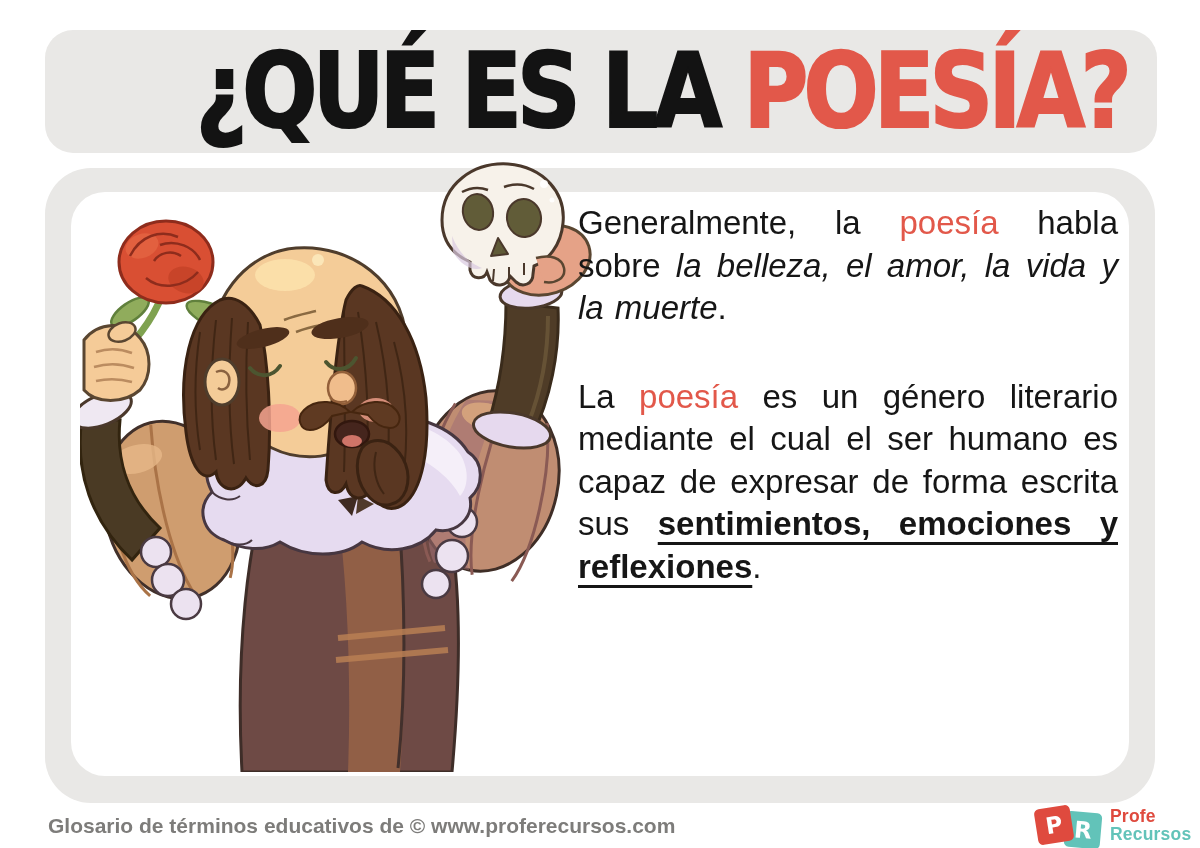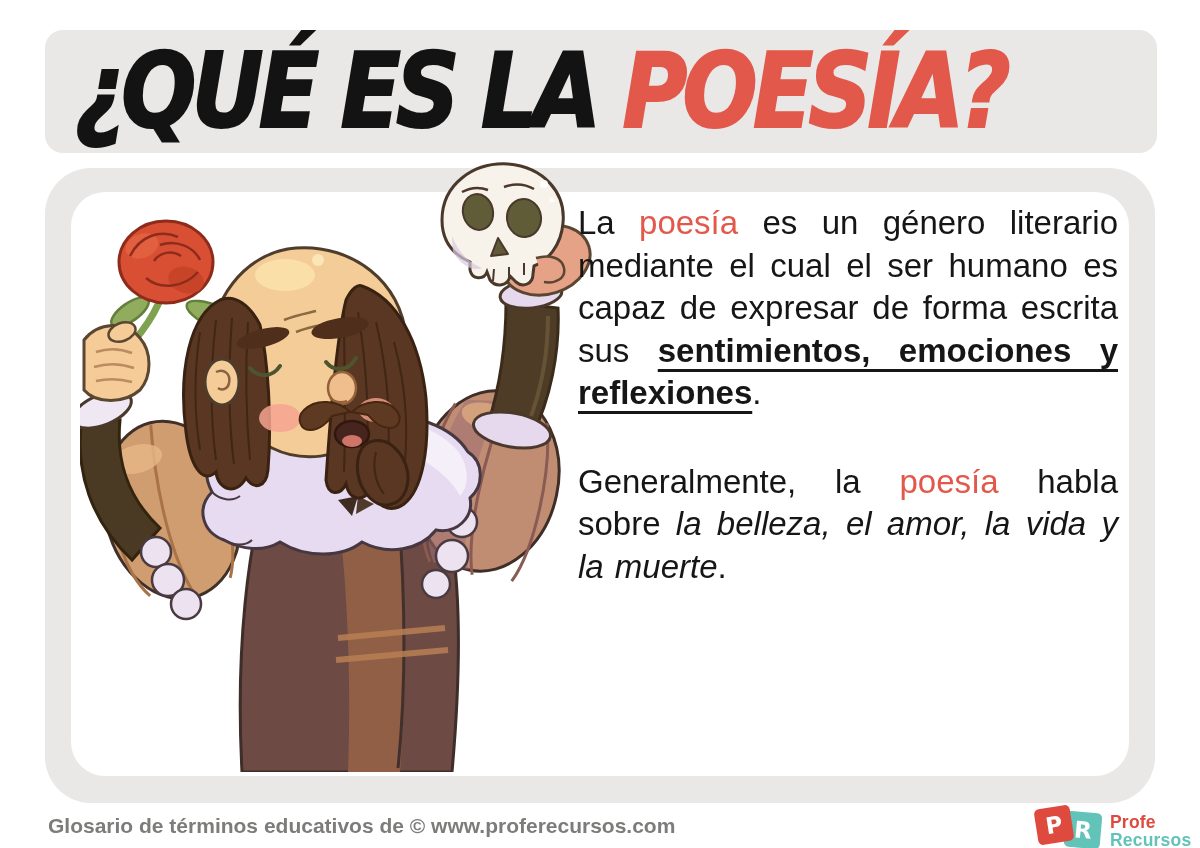--- a/index.html
+++ b/index.html
@@ -2,22 +2,22 @@
 <html style="--accent: #e2584a; --banner-bg: #e9e8e6; --frame-bg: #e9e8e6; --footer-text: #7d7c7a; --logo-red: #df4a3e; --logo-teal: #62c3b9;"><head>
 <meta charset="utf-8">
 <style>
   html,body{margin:0;padding:0;}
   body{
     width:1200px;height:848px;position:relative;background:#ffffff;
     font-family:"Liberation Sans",sans-serif;overflow:hidden;
   }
   .banner{
     position:absolute;left:45px;top:30px;width:1112px;height:123px;
-    background:var(--banner-bg,#e9e8e6);border-radius:18px;
-    display:flex;align-items:center;justify-content:flex-start;font-style:italic;
+    background:var(--banner-bg,#e9e8e6);border-radius:28px;
+    display:flex;align-items:center;justify-content:flex-end;
   }
   .title{
     margin:0;font-family:"DejaVu Sans",sans-serif;font-weight:bold;
     font-size:94px;letter-spacing:-5px;white-space:nowrap;line-height:1;
     transform:scale(0.94,1.10);
   }
   .title span{-webkit-text-stroke:2px currentColor;}
   .t-black{color:#131313;}
   .t-red{color:var(--accent,#e2584a);}
 
@@ -50,21 +50,21 @@
     position:absolute;left:48px;top:11px;
     font-weight:bold;font-size:21px;color:var(--footer-text,#7d7c7a);
   }
   .logo{position:absolute;left:1036px;top:2px;height:42px;display:flex;align-items:flex-start;}
   .sq{
     width:36px;height:36px;border-radius:5px;display:flex;align-items:center;justify-content:center;
     color:#fff;font-weight:bold;font-size:23px;font-family:"DejaVu Sans",sans-serif;
   }
   .sq-p{background:var(--logo-red,#df4a3e);transform:rotate(-9deg);position:relative;z-index:2;margin-top:2px;}
   .sq-r{background:var(--logo-teal,#62c3b9);transform:rotate(5deg);margin-left:-7px;margin-top:7px;}
-  .logotext{display:flex;flex-direction:column;margin-left:9px;margin-top:8px;
+  .logotext{display:flex;flex-direction:column;margin-left:9px;margin-top:2px;
     font-weight:bold;font-size:17.5px;line-height:18px;letter-spacing:.2px;}
   .lt1{color:var(--logo-red,#df4a3e);}
   .lt2{color:var(--logo-teal,#62c3b9);text-align:center;}
 </style>
 </head>
 <body>
 
 <div class="page">
 
   <header class="banner">
@@ -216,22 +216,22 @@
         <ellipse cx="252" cy="274" rx="17" ry="13" fill="#45251d" stroke="#32170e" stroke-width="2.5"></ellipse>
         <ellipse cx="252" cy="281" rx="10" ry="6" fill="#cf7468"></ellipse>
         <path d="M 250 252 C 238 240 216 238 204 250 C 196 258 200 270 210 270 C 220 270 228 262 232 256 Z" fill="#5f3a22" stroke="#46260f" stroke-width="2"></path>
         <path d="M 252 252 C 264 240 286 238 296 250 C 303 258 299 268 290 268 C 280 268 272 260 268 255 Z" fill="#5f3a22" stroke="#46260f" stroke-width="2"></path>
         <path d="M 262 288 C 254 302 256 324 270 338 C 282 350 300 346 306 330 C 312 312 304 294 290 284 C 280 278 268 280 262 288 Z" fill="#5a3722" stroke="#3a2212" stroke-width="3"></path>
         <path d="M 276 292 C 272 308 276 324 284 334" fill="none" stroke="#3a2212" stroke-width="2" opacity="0.8"></path>
       </g>
     </svg>
 
     <div class="textcol">
+        <p class="para"><span class="seg-normal">Generalmente, la </span><span class="seg-accent">poesía</span><span class="seg-normal"> habla sobre </span><span class="seg-italic">la belleza, el amor, la vida y la muerte</span><span class="seg-normal">.</span></p>
         <p class="para"><span class="seg-normal">La </span><span class="seg-accent">poesía</span><span class="seg-normal"> es un género literario mediante el cual el ser humano es capaz de expresar de forma escrita sus </span><span class="seg-bold-underline">sentimientos, emociones y reflexiones</span><span class="seg-normal">.</span></p>
-        <p class="para"><span class="seg-normal">Generalmente, la </span><span class="seg-accent">poesía</span><span class="seg-normal"> habla sobre </span><span class="seg-italic">la belleza, el amor, la vida y la muerte</span><span class="seg-normal">.</span></p>
       </div>
   </section>
 
   <footer class="footer">
     <div class="credit">Glosario de términos educativos de © www.proferecursos.com</div>
     <div class="logo">
       <span class="sq sq-p">
           <span>P</span>
         </span>
       <span class="sq sq-r">

